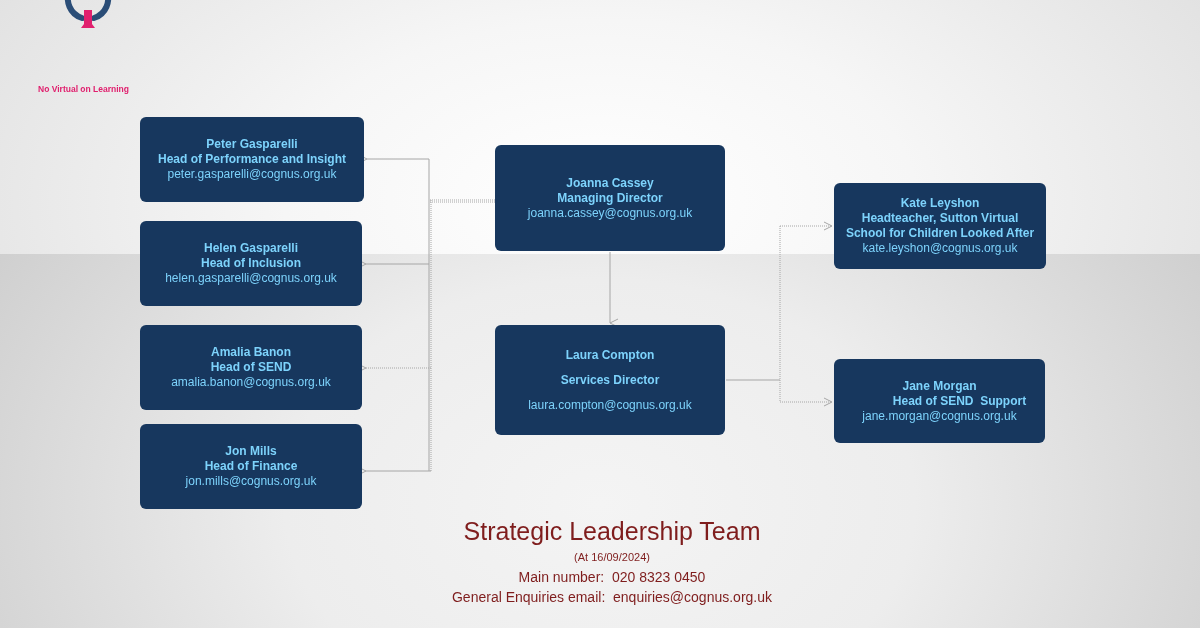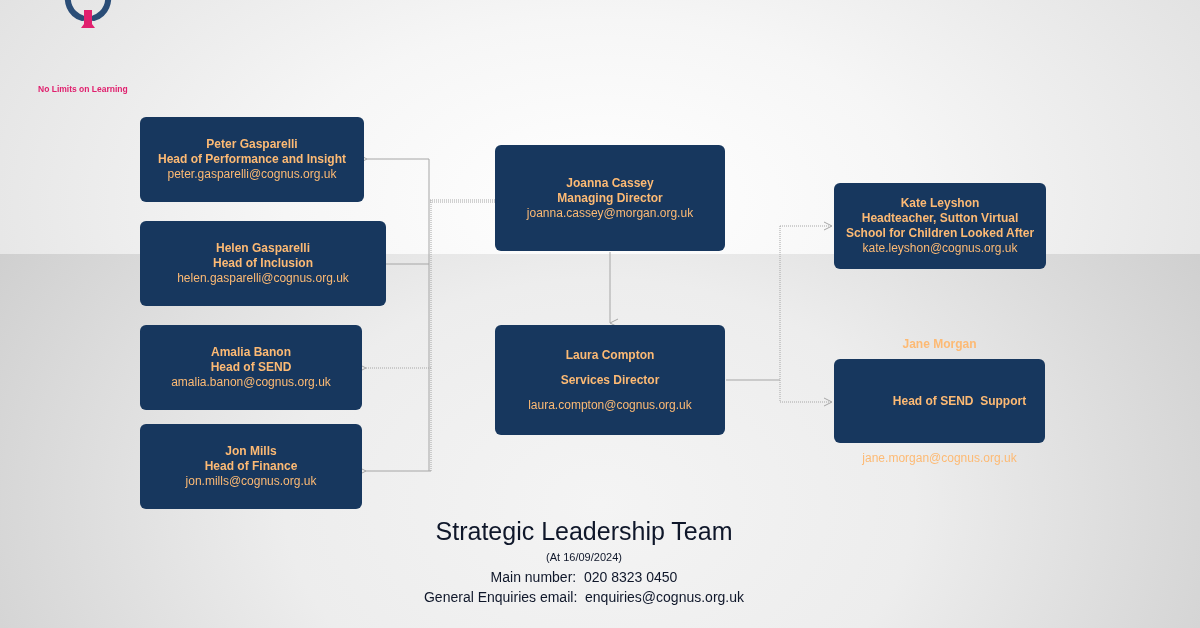--- a/index.html
+++ b/index.html
@@ -30,48 +30,48 @@
     }
     .logo-tagline {
       position: absolute; left: 24px; top: 84px;
       font-size: 8.5px; font-weight: bold; color: #e0206e;
       white-space: nowrap;
     }
     .box {
       position: absolute;
       background: #17375e;
       border-radius: 6px;
-      color: #fdba74;
+      color: #7dd3fc;
       display: flex; flex-direction: column; align-items: center; justify-content: center;
       text-align: center;
       font-size: 12px; line-height: 15px;
     }
     .box .name, .box .role { font-weight: bold; }
     .box .email { font-weight: normal; }
     svg.connectors { position: absolute; left: 0; top: 0; width: 1200px; height: 628px; }
     .footer {
-      position: absolute; left: 284px; top: 515px; width: 600px; text-align: center; color: #0f172a;
+      position: absolute; left: 312px; top: 515px; width: 600px; text-align: center; color: #7f1d1d;
     }
     .footer .title { font-size: 25px; line-height: 32px; }
     .footer .date, .footer .phone, .footer .email-line { font-size: 14px; line-height: 20px; }
     .footer .date { font-size: 11px; }
   </style>
 </head>
 <body>
 
 <div class="bg-top"></div>
 <div class="bg-bottom"></div>
 
 <div class="logo">
   <svg class="logo-mark" viewBox="0 0 56 46">
     <path d="M10 6 A 20 20 0 0 0 22 34" fill="none" stroke="#2a4d77" stroke-width="6" stroke-linecap="round"></path>
     <path d="M46 6 A 20 20 0 0 1 34 34" fill="none" stroke="#2a4d77" stroke-width="6" stroke-linecap="round"></path>
     <path d="M24 26 L32 26 L32 40 L35 44 L21 44 L24 40 Z" fill="#e0206e"></path>
   </svg>
-  <div class="logo-tagline">No Limits on Learning</div>
+  <div class="logo-tagline">No Virtual on Learning</div>
 </div>
 
 <svg class="connectors">
   <defs>
     <marker id="arrow" markerWidth="10" markerHeight="10" refX="1" refY="5" orient="auto" markerUnits="userSpaceOnUse">
       <path d="M9 1 L1 5 L9 9" fill="none" stroke="#a6a6a6" stroke-width="1"></path>
     </marker>
     <marker id="arrowR" markerWidth="10" markerHeight="10" refX="9" refY="5" orient="auto" markerUnits="userSpaceOnUse">
       <path d="M1 1 L9 5 L1 9" fill="none" stroke="#a6a6a6" stroke-width="1"></path>
     </marker>
@@ -97,58 +97,58 @@
   <line x1="780" y1="226" x2="832" y2="226" stroke="#a6a6a6" stroke-width="1" stroke-dasharray="1,1" marker-end="url(#arrowR)"></line>
   <line x1="780" y1="402" x2="832" y2="402" stroke="#a6a6a6" stroke-width="1" stroke-dasharray="1,1" marker-end="url(#arrowR)"></line>
 </svg>
 
 <div class="box" style="left:140px; top:117px; width:224px; height:85px;">
   <div class="name">Peter Gasparelli</div>
   <div class="role">Head of Performance and Insight</div>
   <div class="email">peter.gasparelli@cognus.org.uk</div>
 </div>
 
-<div class="box" style="left:140px; top:221px; width:246px; height:85px;">
+<div class="box" style="left:140px; top:221px; width:222px; height:85px;">
   <div class="name">Helen Gasparelli</div>
   <div class="role">Head of Inclusion</div>
   <div class="email">helen.gasparelli@cognus.org.uk</div>
 </div>
 
 <div class="box" style="left:140px; top:325px; width:222px; height:85px;">
   <div class="name">Amalia Banon</div>
   <div class="role">Head of SEND</div>
   <div class="email">amalia.banon@cognus.org.uk</div>
 </div>
 
 <div class="box" style="left:140px; top:424px; width:222px; height:85px;">
   <div class="name">Jon Mills</div>
   <div class="role">Head of Finance</div>
   <div class="email">jon.mills@cognus.org.uk</div>
 </div>
 
 <div class="box" style="left:495px; top:145px; width:230px; height:106px;">
   <div class="name">Joanna Cassey</div>
   <div class="role">Managing Director</div>
-  <div class="email">joanna.cassey@morgan.org.uk</div>
+  <div class="email">joanna.cassey@cognus.org.uk</div>
 </div>
 
 <div class="box" style="left:495px; top:325px; width:230px; height:110px;gap:10px;">
   <div class="name">Laura Compton</div>
   <div class="role">Services Director</div>
   <div class="email">laura.compton@cognus.org.uk</div>
 </div>
 
 <div class="box" style="left:834px; top:183px; width:212px; height:86px;">
   <div class="name">Kate Leyshon</div>
   <div class="role">Headteacher, Sutton Virtual</div>
   <div class="role">School for Children Looked After</div>
   <div class="email">kate.leyshon@cognus.org.uk</div>
 </div>
 
-<div class="box" style="left:834px; top:359px; width:211px; height:84px;gap:42px;">
+<div class="box" style="left:834px; top:359px; width:211px; height:84px;">
   <div class="name">Jane Morgan</div>
   <div class="role" style="white-space:pre;margin-left:40px;">Head of SEND  Support</div>
   <div class="email">jane.morgan@cognus.org.uk</div>
 </div>
 
 <div class="footer">
   <div class="title">Strategic Leadership Team</div>
   <div class="date">(At 16/09/2024)</div>
   <div class="phone" style="white-space:pre;">Main number:  020 8323 0450</div>
   <div class="email-line" style="white-space:pre;">General Enquiries email:  enquiries@cognus.org.uk</div>

